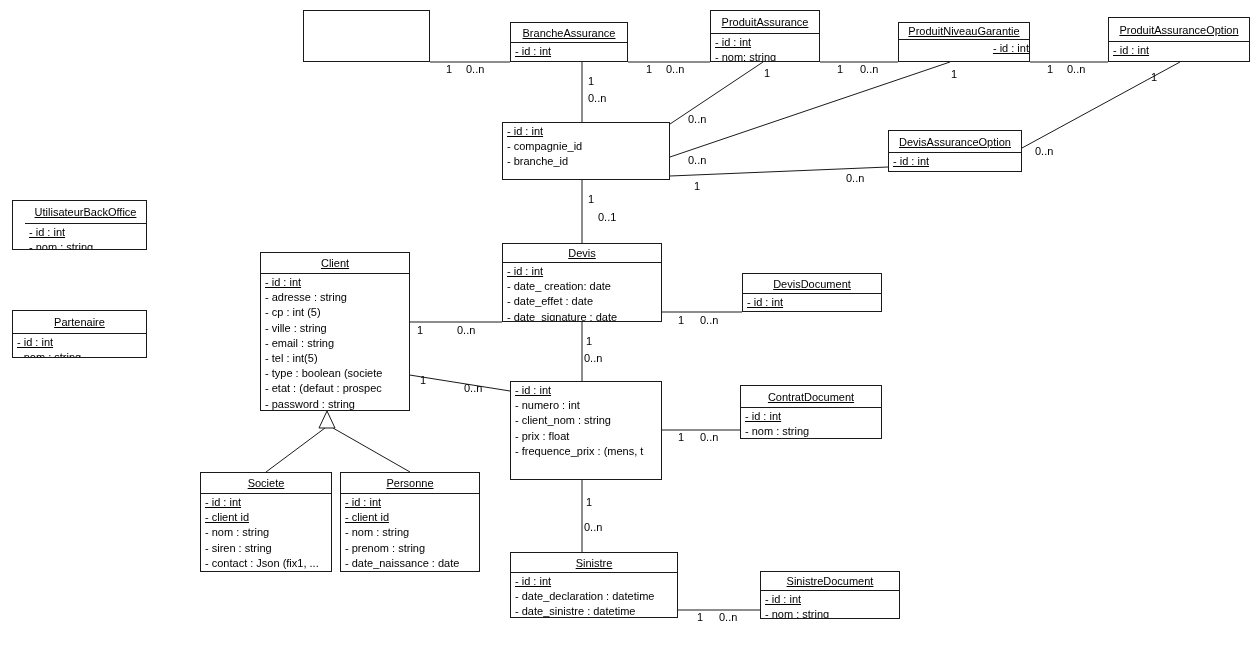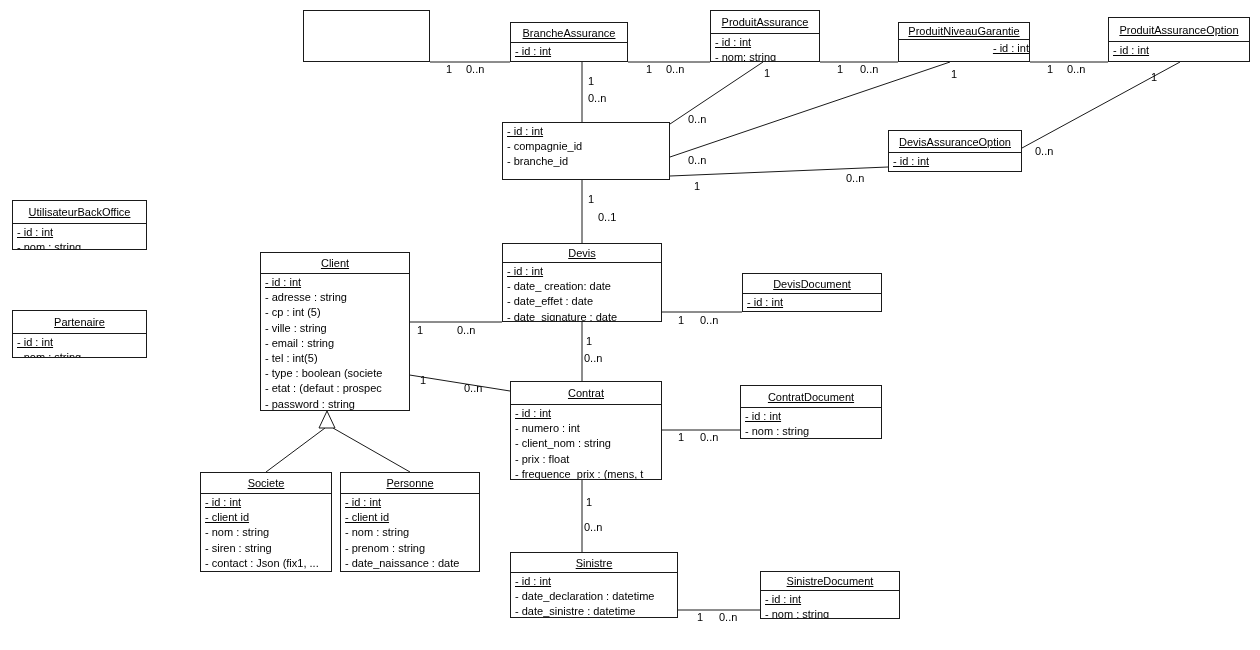--- a/index.html
+++ b/index.html
@@ -91,21 +91,21 @@
           <div class="class-attr">- compagnie_id</div>
           <div class="class-attr">- branche_id</div>
         </div>
       </div>
       <div class="class-box" style="left: 888px; top: 130px; width: 134px; height: 42px;">
         <div class="class-title" style="height: 22px;">DevisAssuranceOption</div>
         <div class="class-attrs">
           <div class="class-attr u">- id : int</div>
         </div>
       </div>
-      <div class="class-box" style="left: 12px; top: 200px; width: 135px; height: 50px;">
+      <div class="class-box" style="left: 12px; top: 200px; width: 135px; height: 50px; padding-left: 12px;">
         <div class="class-title" style="height: 23px;">UtilisateurBackOffice</div>
         <div class="class-attrs">
           <div class="class-attr u">- id : int</div>
           <div class="class-attr">- nom : string</div>
         </div>
       </div>
       <div class="class-box" style="left: 12px; top: 310px; width: 135px; height: 48px;">
         <div class="class-title" style="height: 23px;">Partenaire</div>
         <div class="class-attrs">
           <div class="class-attr u">- id : int</div>
@@ -135,21 +135,20 @@
           <div class="class-attr">- date_signature : date</div>
         </div>
       </div>
       <div class="class-box" style="left: 742px; top: 273px; width: 140px; height: 39px;">
         <div class="class-title" style="height: 20px;">DevisDocument</div>
         <div class="class-attrs">
           <div class="class-attr u">- id : int</div>
         </div>
       </div>
       <div class="class-box" style="left: 510px; top: 381px; width: 152px; height: 99px;">
-        <div class="class-title" style="height: 23px;">Contrat</div>
         <div class="class-attrs">
           <div class="class-attr u">- id : int</div>
           <div class="class-attr">- numero : int</div>
           <div class="class-attr">- client_nom : string</div>
           <div class="class-attr">- prix : float</div>
           <div class="class-attr">- frequence_prix : (mens, t</div>
         </div>
       </div>
       <div class="class-box" style="left: 740px; top: 385px; width: 142px; height: 54px;">
         <div class="class-title" style="height: 22px;">ContratDocument</div>

